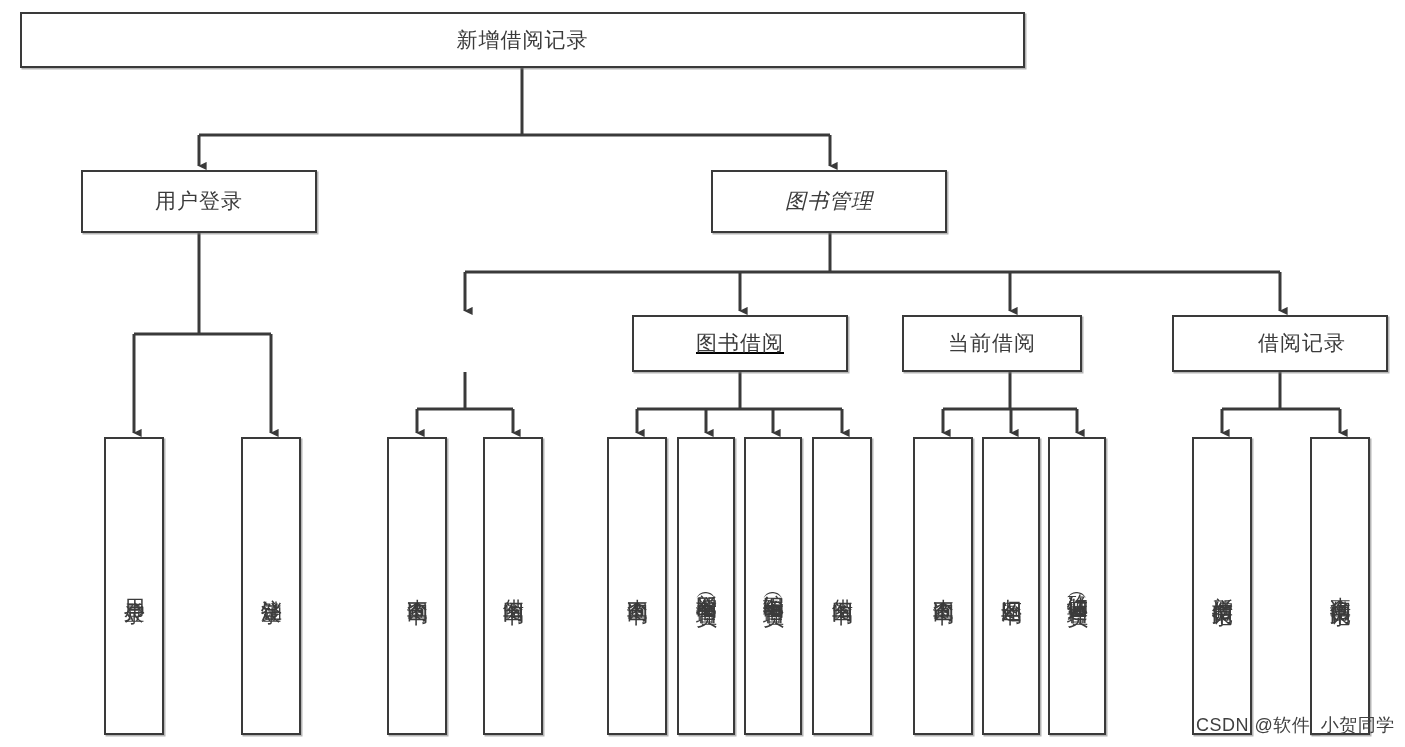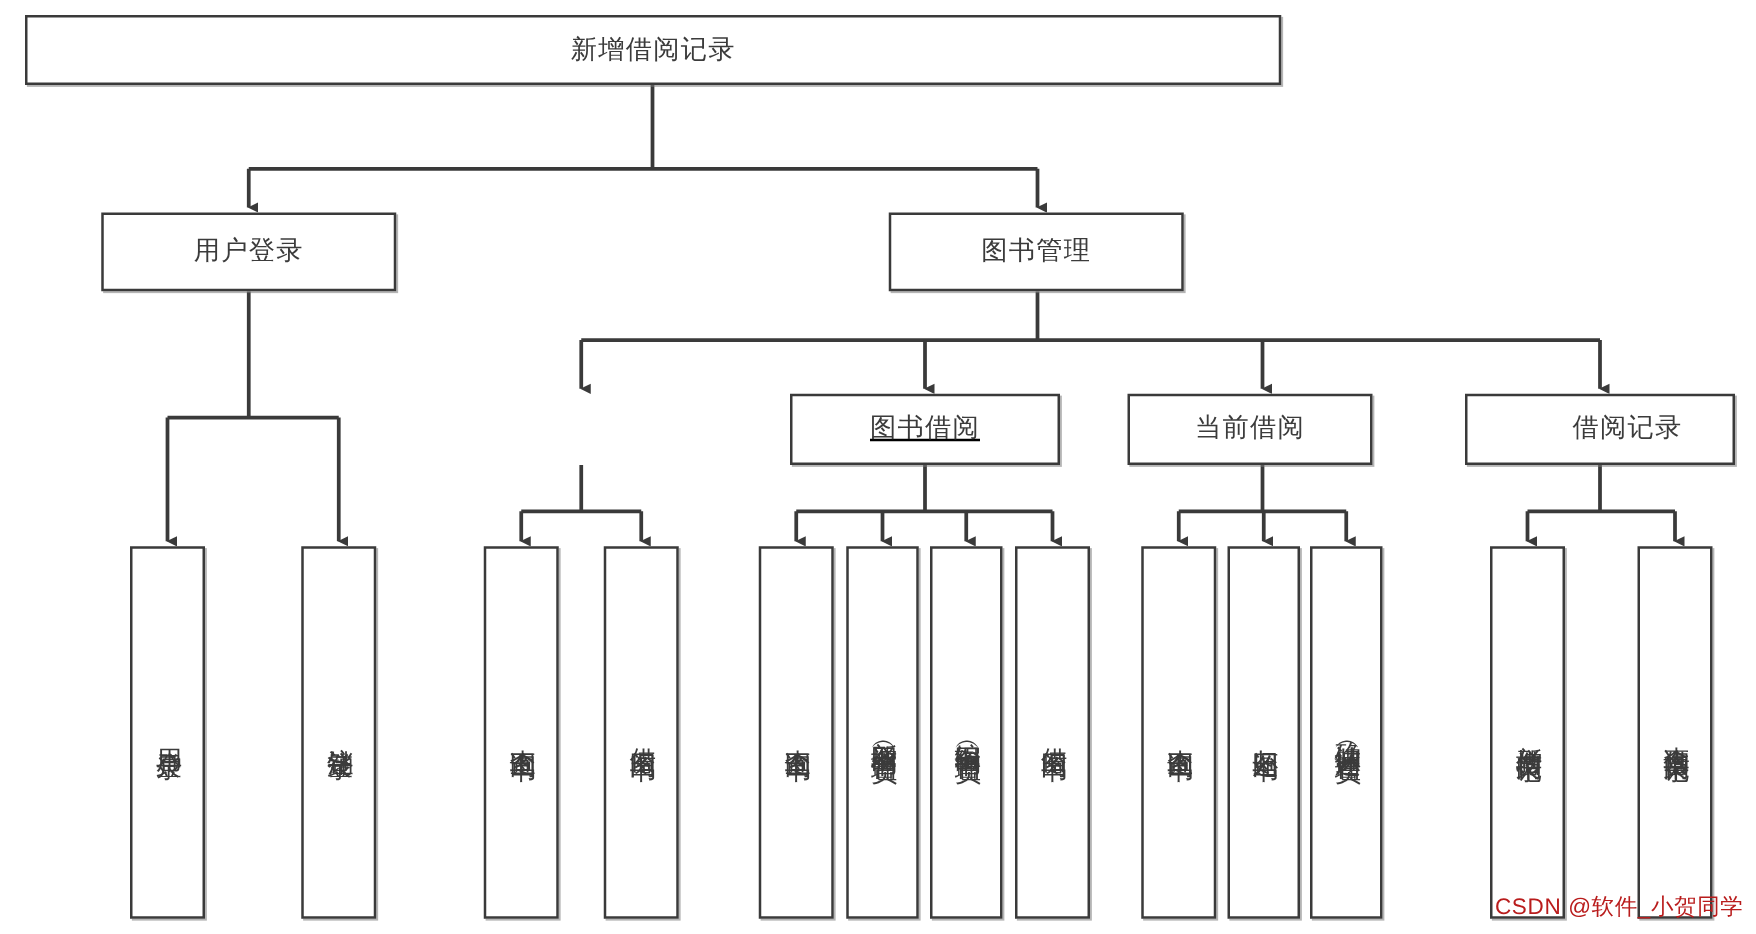--- a/index.html
+++ b/index.html
@@ -51,21 +51,21 @@
     letter-spacing: 2px;
     font-size: 21px;
     max-height: 100%;
     white-space: nowrap;
   }
   .watermark {
     position: absolute;
     left: 1196px;
     top: 713px;
     font-size: 18px;
-    color: #b91c1c;
+    color: #404040;
     white-space: nowrap;
     letter-spacing: 0.5px;
     pointer-events: none;
   }
 </style>
 </head>
 <body>
 
 <div id="diagram-root">
 
@@ -120,28 +120,28 @@
     </g>
   </svg>
 
   <div class="node-box" style="left:20px; top:12px; width:1005px; height:56px;">
     <span class="node-label">新增借阅记录</span>
   </div>
 
   <div class="node-box" style="left:81px; top:170px; width:236px; height:63px;">
     <span class="node-label">用户登录</span>
   </div>
-  <div class="node-box" style="left:711px; top:170px; width:236px; height:63px;">
+  <div class="node-box" style="left:711px; top:170px; width:236px; height:63px;font-style:italic;">
     <span class="node-label">图书管理</span>
   </div>
 
   <div class="node-box" style="left:632px; top:315px; width:216px; height:57px;text-decoration:underline;">
     <span class="node-label">图书借阅</span>
   </div>
-  <div class="node-box" style="left:902px; top:315px; width:196px; height:57px;">
+  <div class="node-box" style="left:902px; top:315px; width:180px; height:57px;">
     <span class="node-label">当前借阅</span>
   </div>
   <div class="node-box" style="left:1172px; top:315px; width:216px; height:57px;padding-left:44px;">
     <span class="node-label">借阅记录</span>
   </div>
 
   <div class="node-box vertical" style="left:104px; top:437px; width:60px; height:298px;">
     <span class="node-label">用户登录</span>
   </div>
   <div class="node-box vertical" style="left:241px; top:437px; width:60px; height:298px;">

